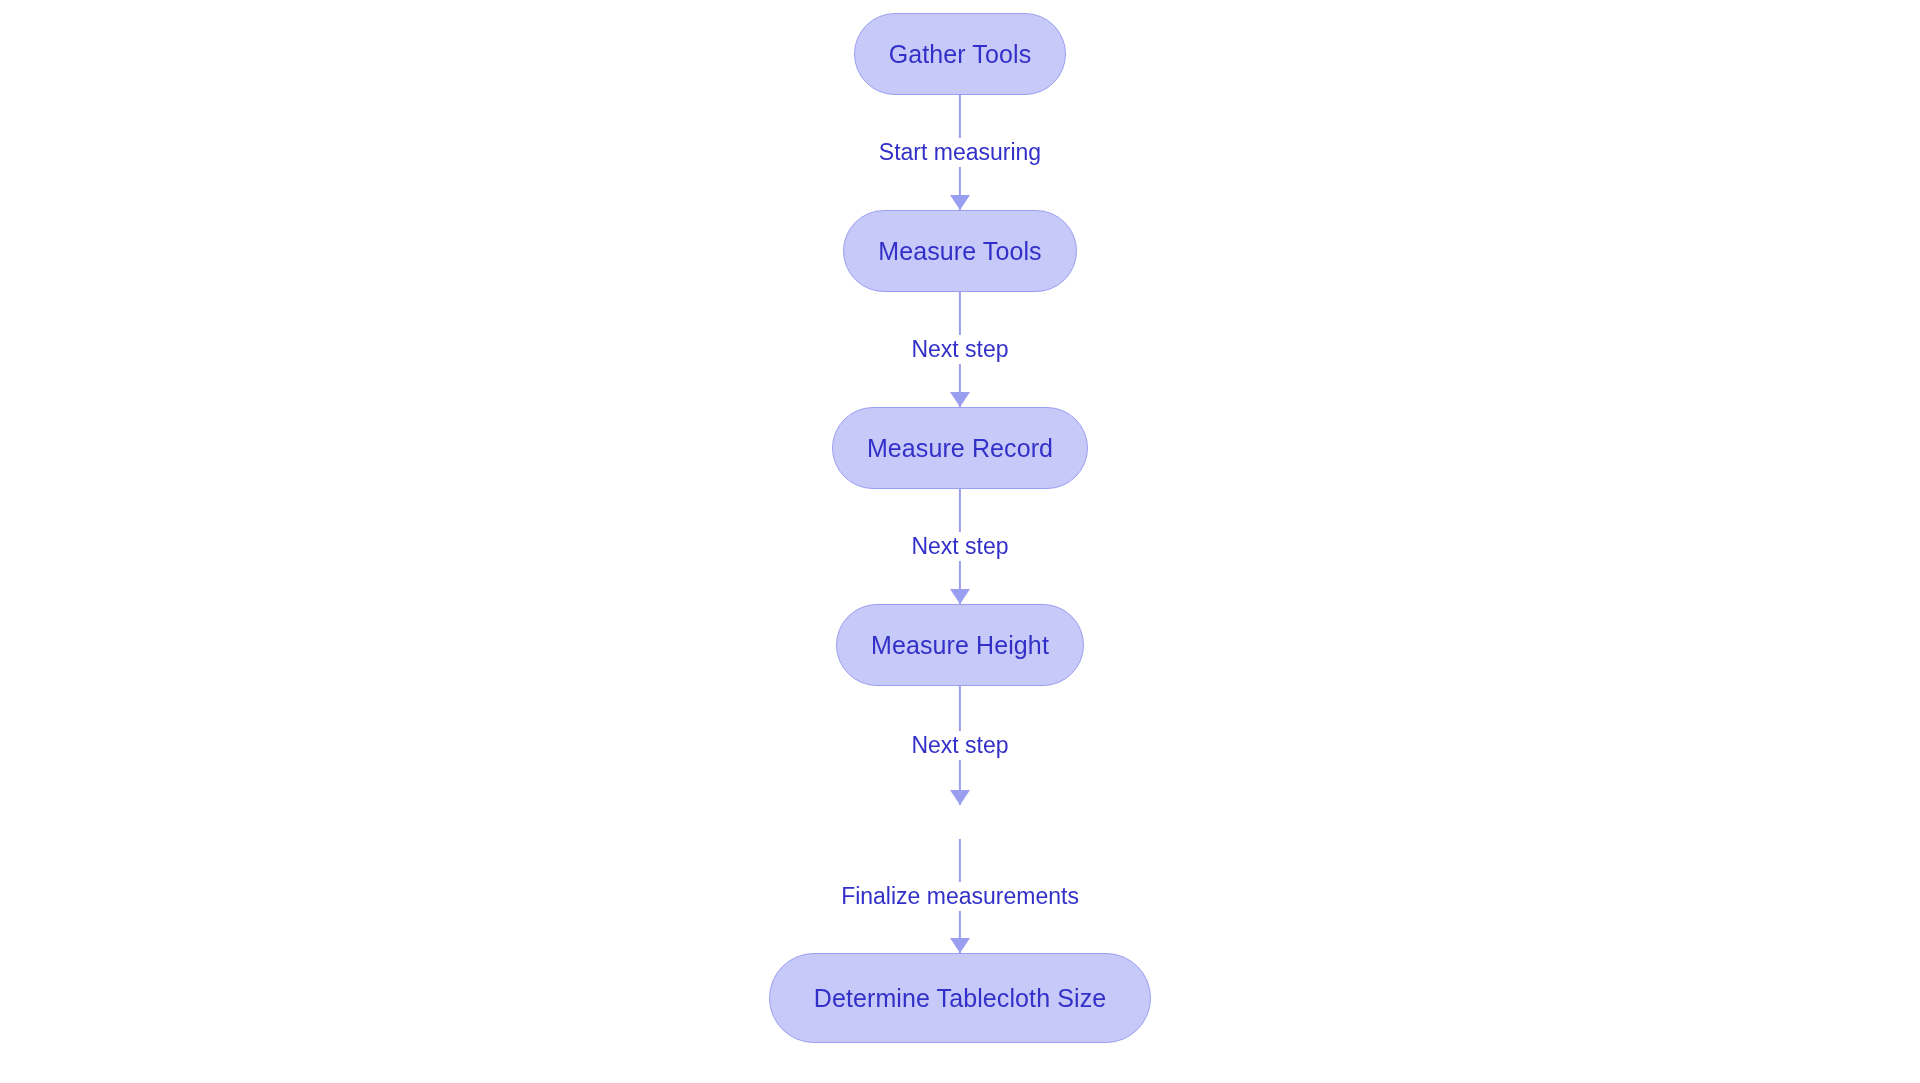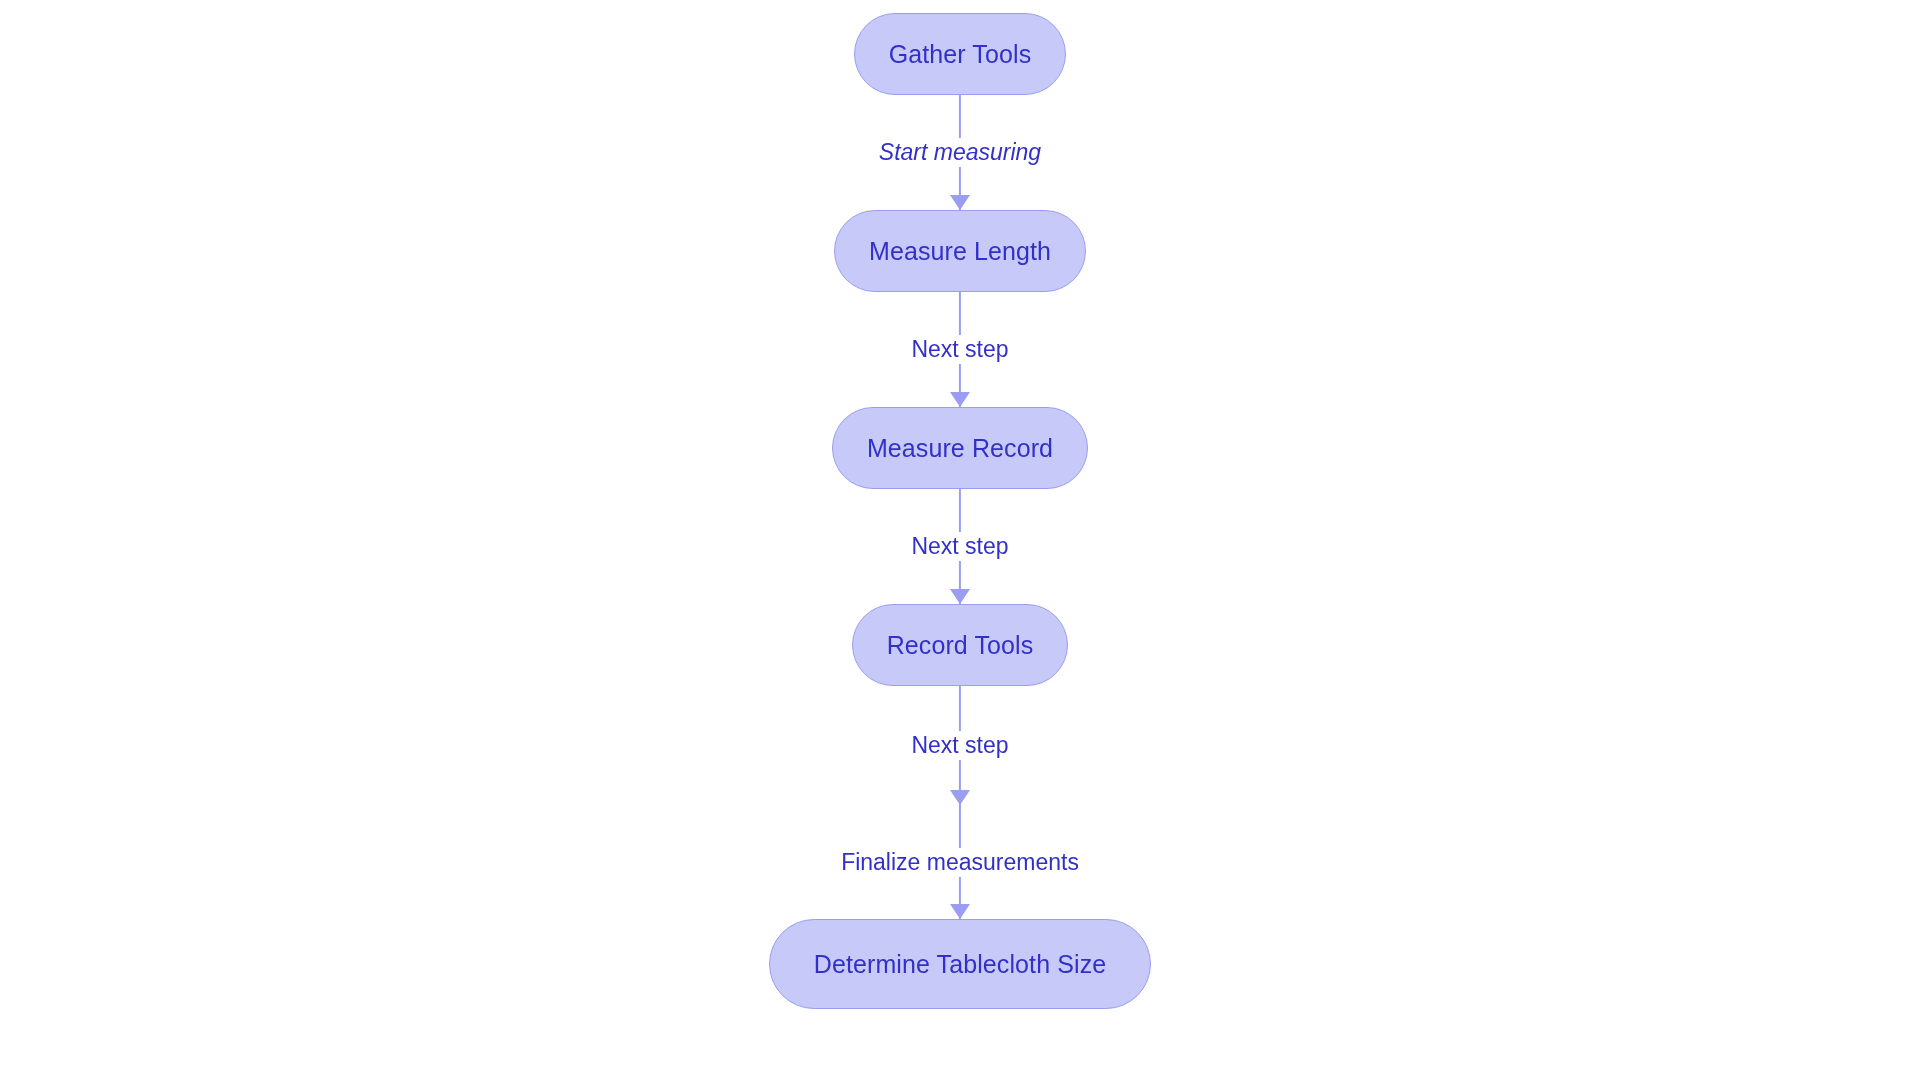--- a/index.html
+++ b/index.html
@@ -87,34 +87,34 @@
     z-index: 2;
     background: #ffffff;
     color: #3230c8;
     font-size: 23px;
     line-height: 1;
     padding: 3px 7px;
     white-space: nowrap;
   }
 
   
-  .gap1 { height: 115px; font-style: italic; }
+  .gap1 { height: 115px; }
   .gap1 .line { height: 100%; }
   .gap1 .arrowhead { bottom: 0; }
 
   .gap2 { height: 115px; }
   .gap2 .line { height: 100%; }
 
   .gap3 { height: 115px; }
   .gap3 .line { height: 100%; }
 
   .gap4 { height: 119px; }
   .gap4 .line { height: 100%; }
 
-  .gap5 { height: 114px; }
+  .gap5 { height: 114px; margin-top: 34px; }
   .gap5 .line { height: 100%; }
 
   .spacer-top { height: 13px; }
 </style>
 </head>
 <body>
 
 <div id="flowchart">
   <div class="chain">
 
@@ -124,41 +124,41 @@
       <span>Gather Tools</span>
     </div>
 
     <div class="edge gap1">
       <div class="line"></div>
       <div class="arrowhead"></div>
       <div class="edge-label">Start measuring</div>
     </div>
 
     <div class="node">
-      <span>Measure Length</span>
+      <span>Measure Tools</span>
     </div>
 
     <div class="edge gap2">
       <div class="line"></div>
       <div class="arrowhead"></div>
       <div class="edge-label">Next step</div>
     </div>
 
     <div class="node">
       <span>Measure Record</span>
     </div>
 
     <div class="edge gap3">
       <div class="line"></div>
       <div class="arrowhead"></div>
       <div class="edge-label">Next step</div>
     </div>
 
     <div class="node">
-      <span>Record Tools</span>
+      <span>Measure Height</span>
     </div>
 
     <div class="edge gap4">
       <div class="line"></div>
       <div class="arrowhead"></div>
       <div class="edge-label">Next step</div>
     </div>
 
 
     <div class="edge gap5">

